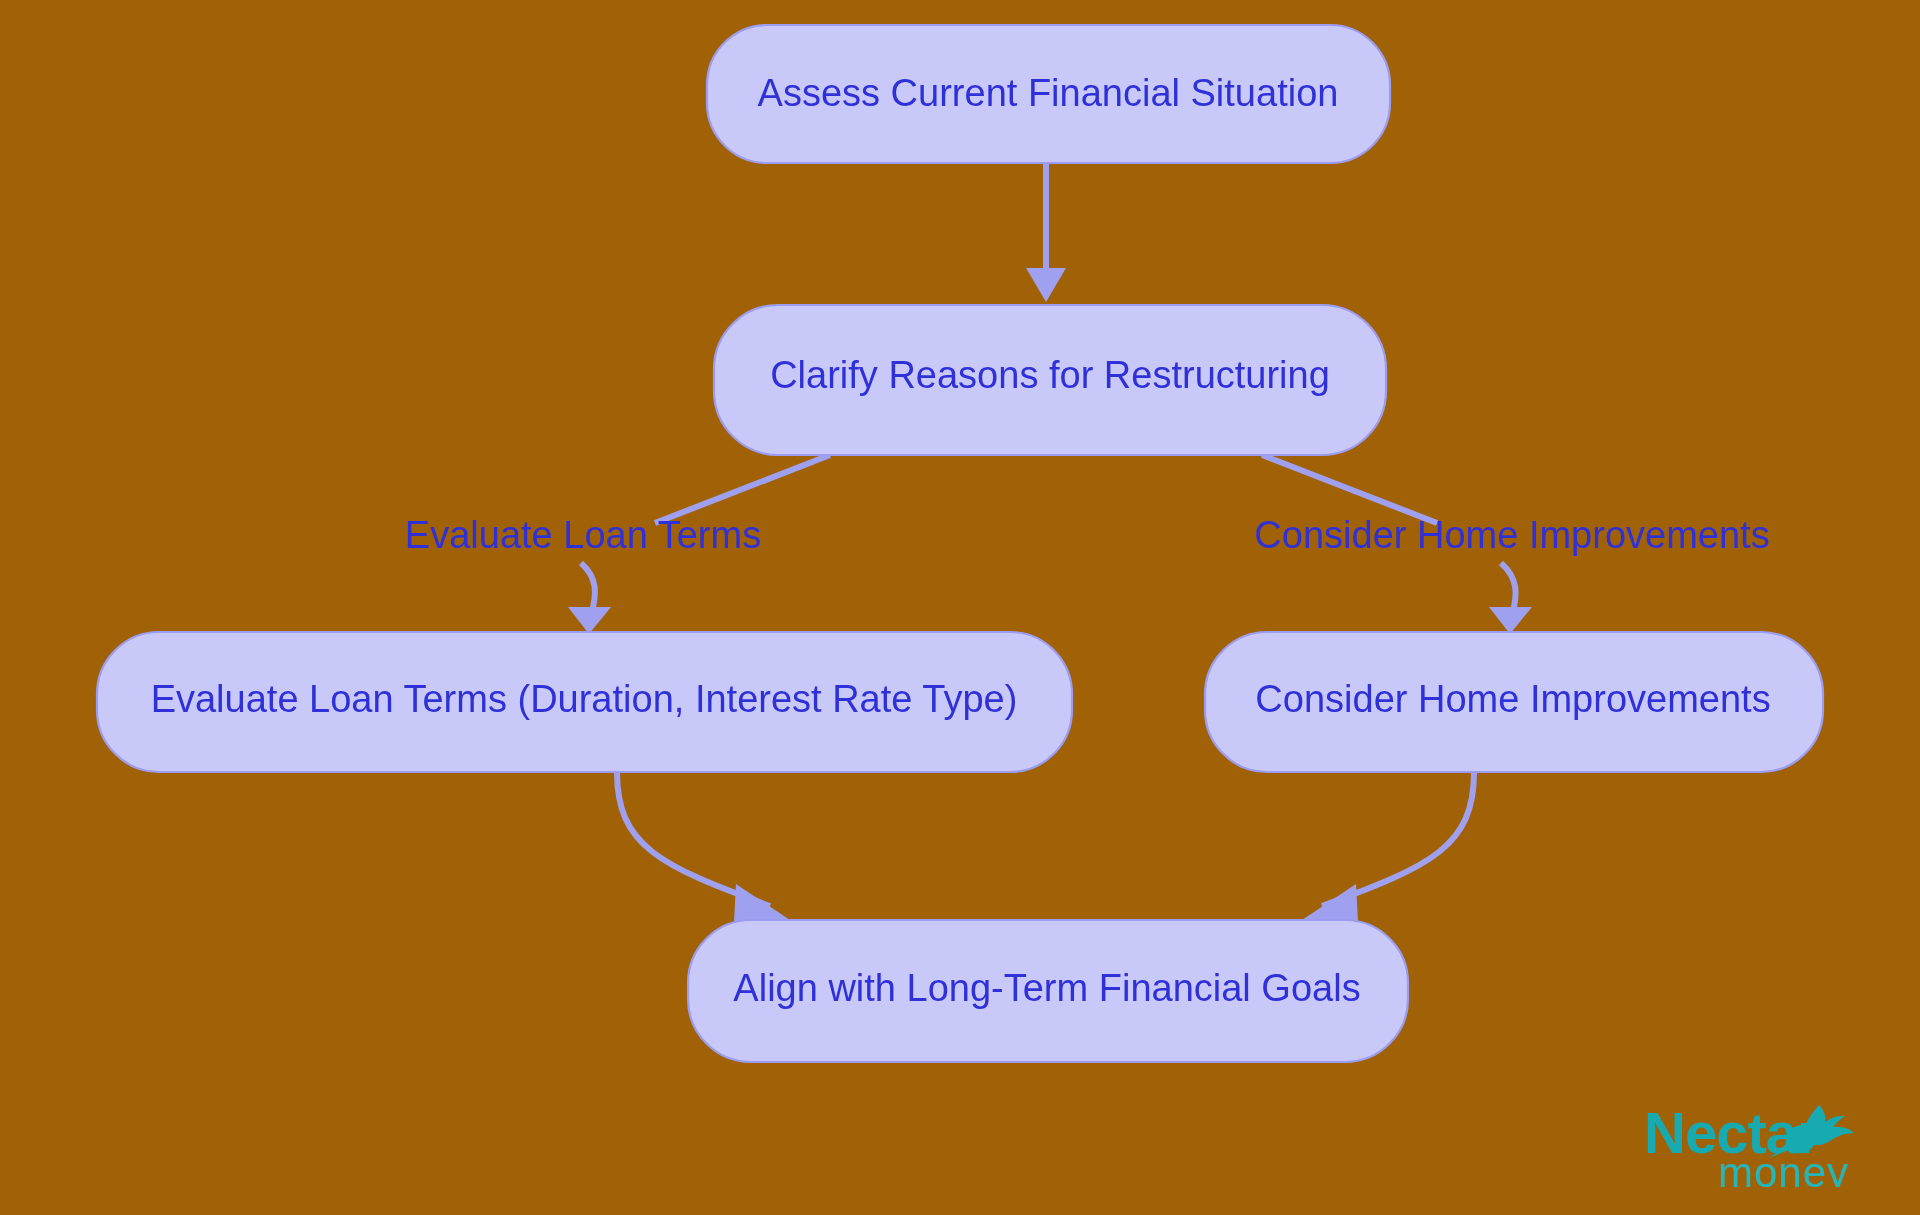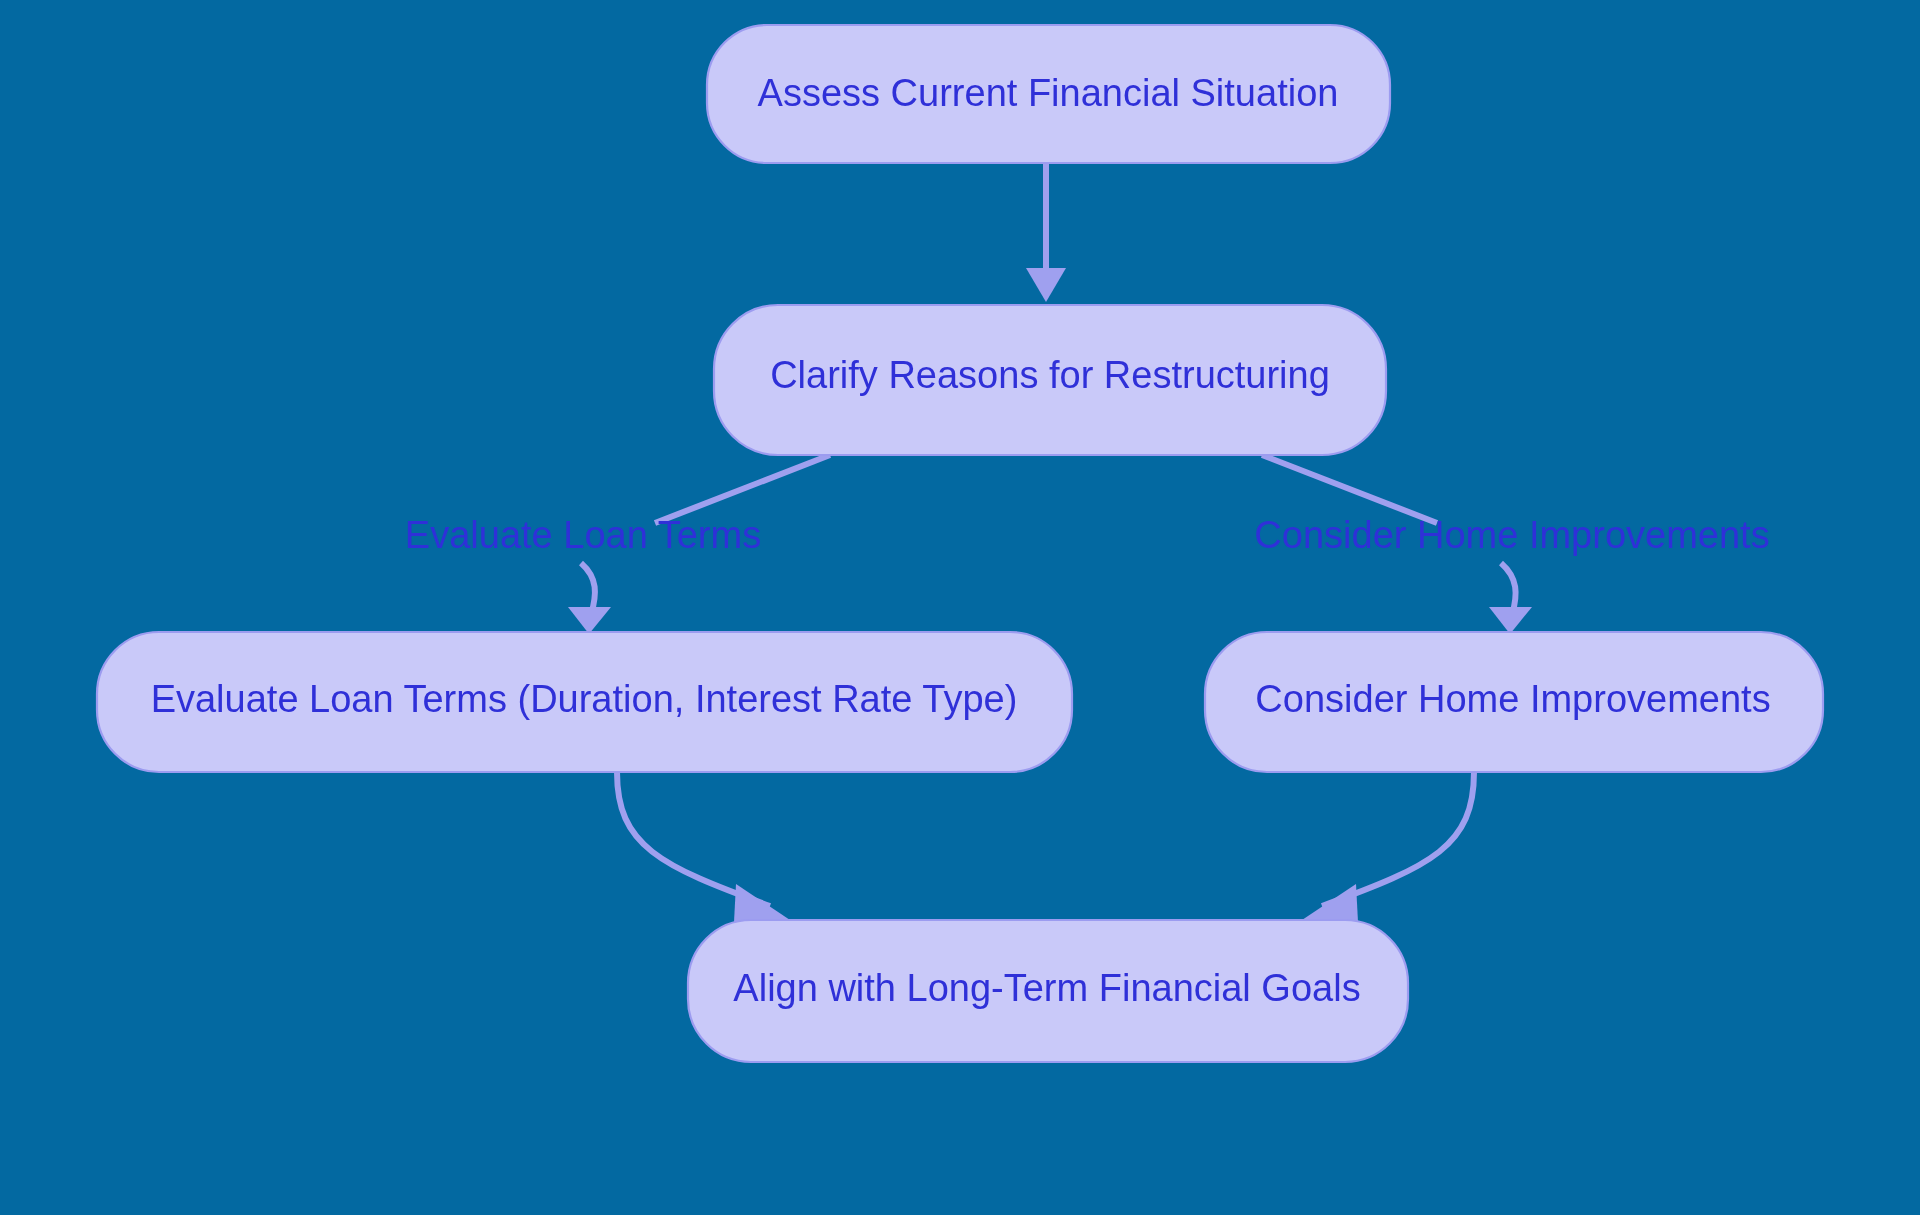--- a/index.html
+++ b/index.html
@@ -4,21 +4,21 @@
 <style>
   html, body {
     margin: 0;
     padding: 0;
     background: #ffffff;
   }
   #canvas {
     position: relative;
     width: 1920px;
     height: 1215px;
-    background: #0369a1;
+    background: #a16207;
     overflow: hidden;
     font-family: "Liberation Sans", sans-serif;
   }
   svg#flow {
     position: absolute;
     top: 0;
     left: 0;
     width: 1920px;
     height: 1215px;
   }
@@ -132,14 +132,28 @@
       <rect class="node-rect" x="688" y="920" width="720" height="142" rx="63" ry="63"></rect>
       <text class="node-label" x="1047" y="991">Align with Long-Term Financial Goals</text>
     </g>
 
     <text class="edge-label" x="583" y="538">Evaluate Loan Terms</text>
 
     <text class="edge-label" x="1512" y="538">Consider Home Improvements</text>
 
   </svg>
 
+  <div class="logo">
+    <svg viewBox="0 0 240 96" width="240" height="96">
+
+      <g class="bird">
+        <path d="M175 14 c6 6 7 12 6 17 c7 -5 14 -7 20 -6 c-5 3 -9 7 -12 11
+                 c8 -1 16 1 21 6 c-8 0 -15 2 -21 6 c-6 4 -12 7 -19 6
+                 c-2 4 -6 7 -11 8 c-5 1 -9 -1 -12 -4 l-22 9 l19 -14
+                 c-2 -4 -1 -9 2 -13 c4 -5 10 -7 16 -6 c2 -7 7 -13 13 -20 z"></path>
+      </g>
+
+      <text class="logo-word" x="0" y="62">Nectar</text>
+      <text class="logo-sub" x="74" y="96">money</text>
+    </svg>
+  </div>
 
 </div>
 
 </body></html>

